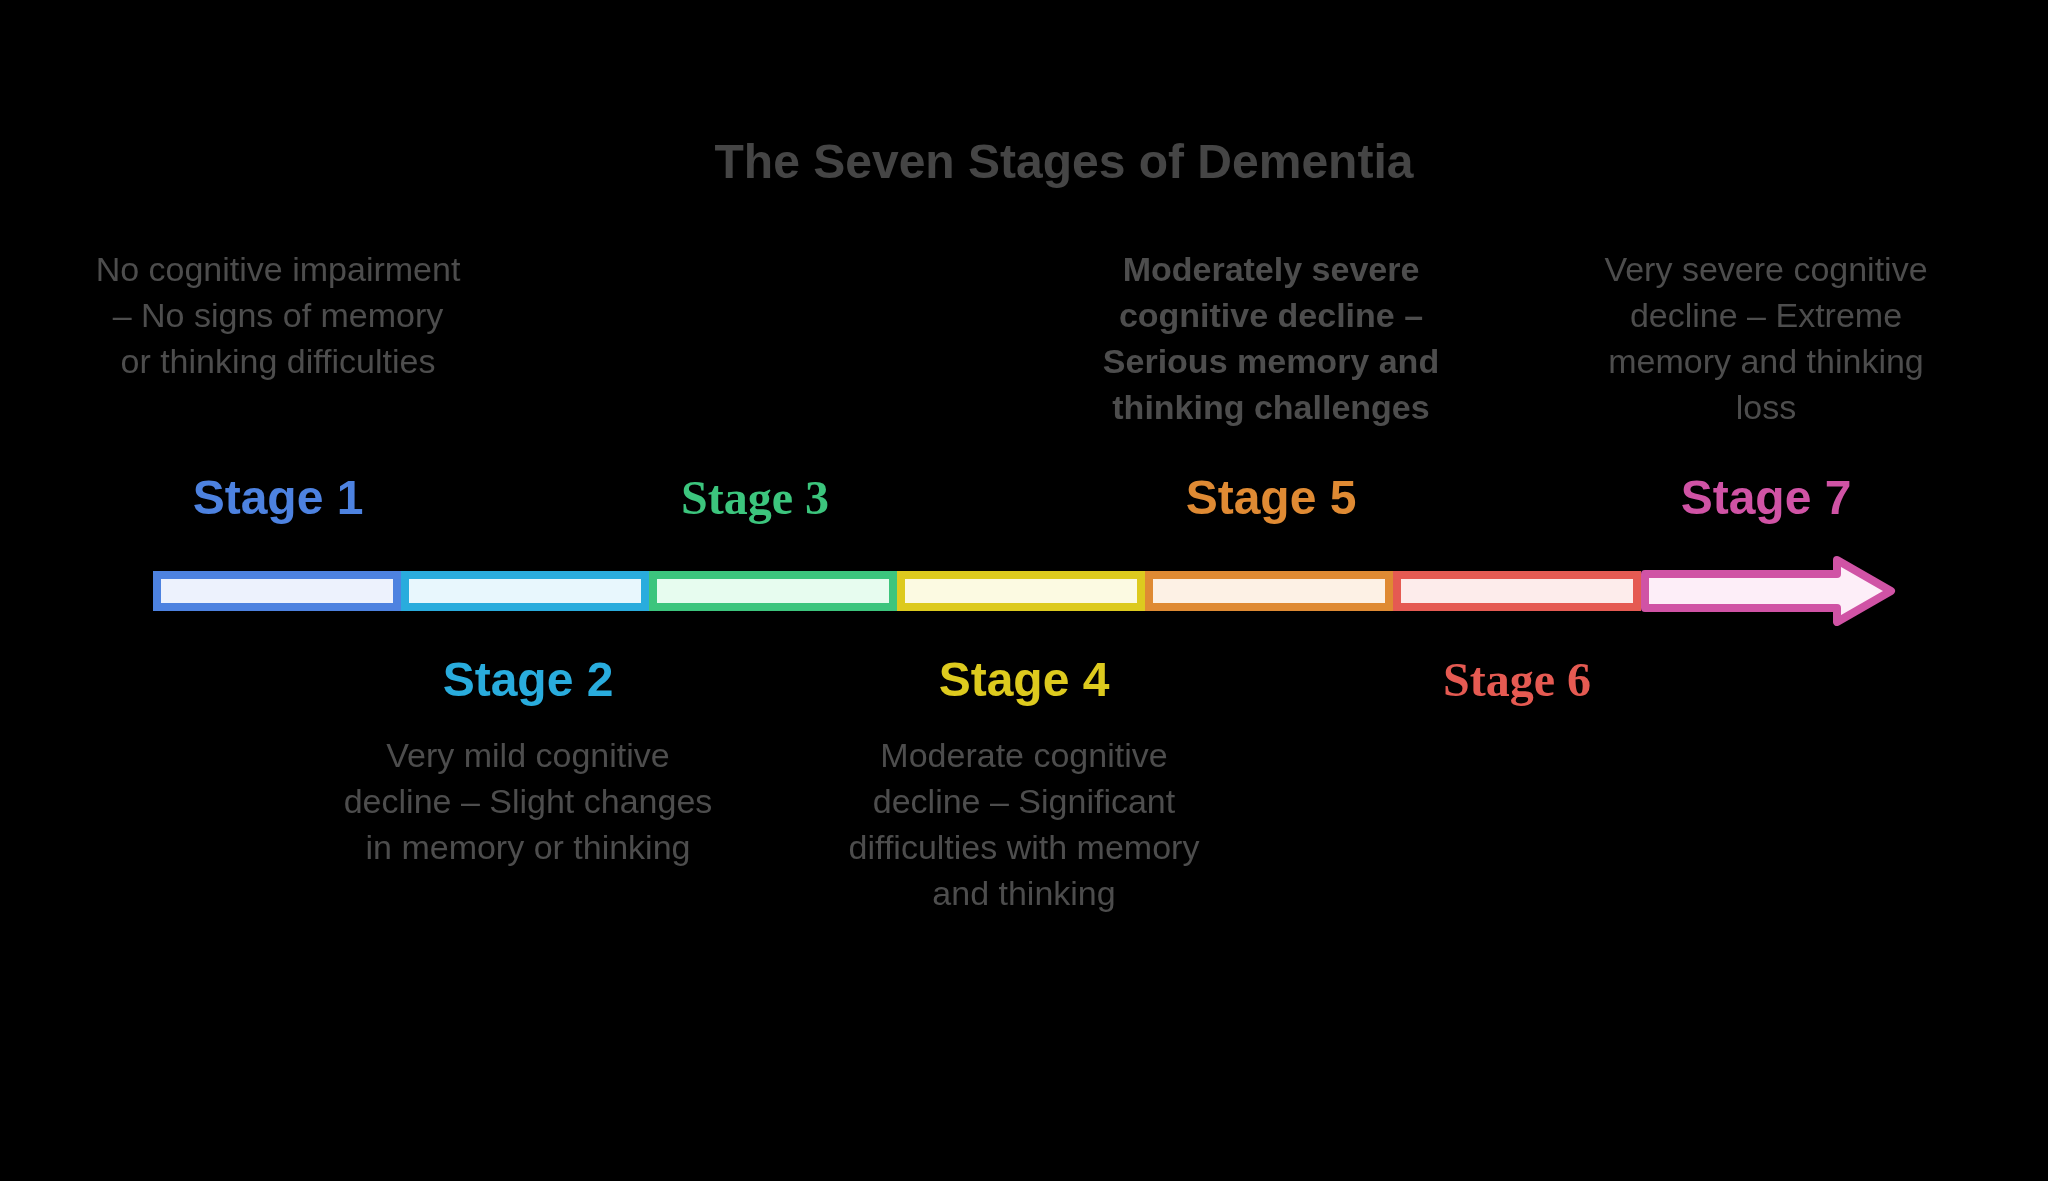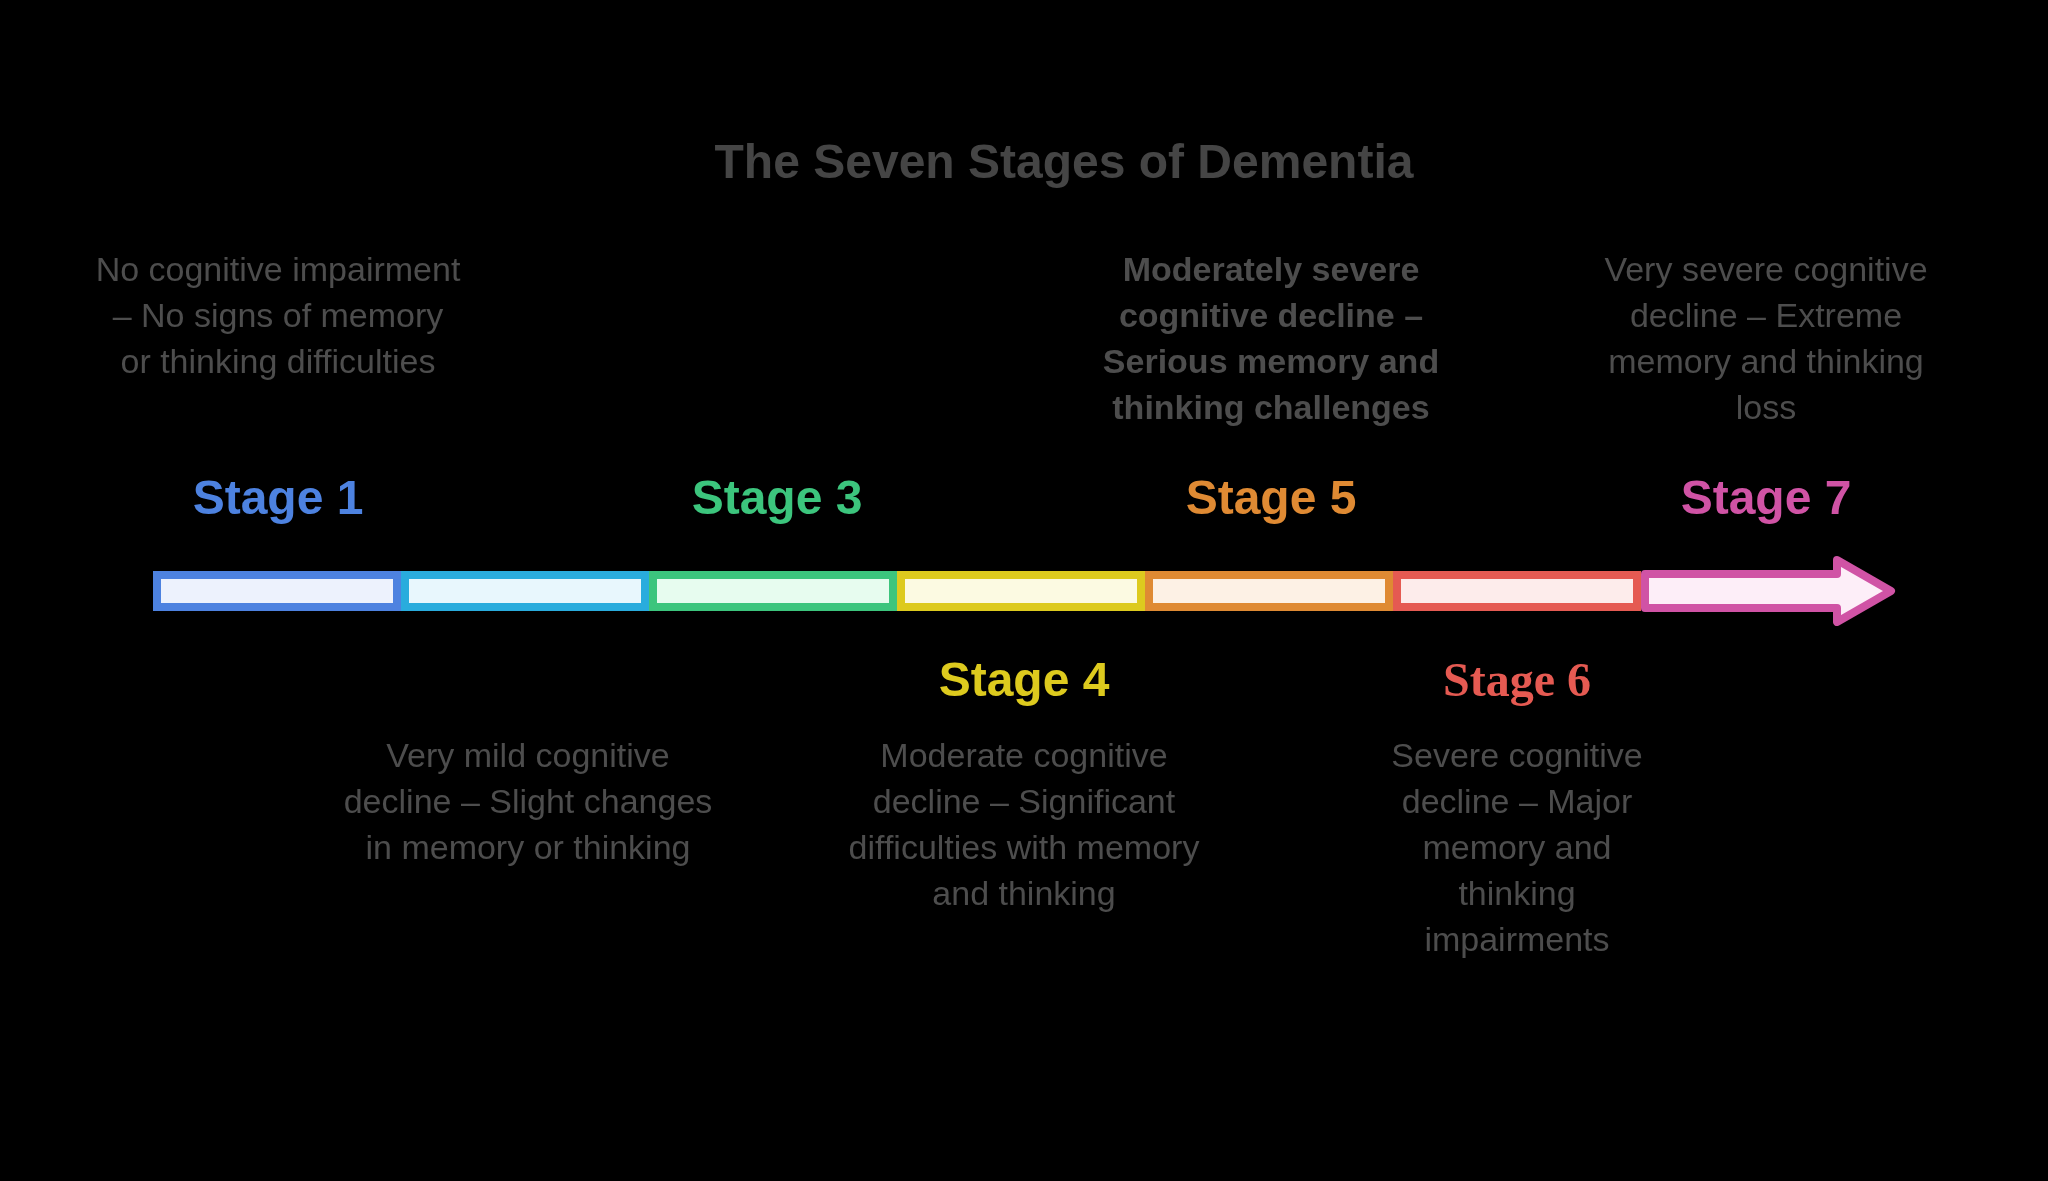--- a/index.html
+++ b/index.html
@@ -27,21 +27,21 @@
     position:absolute;
     text-align:center;
     font-size:48px;font-weight:700;line-height:56px;
   }
   
   .desc.s1{top:246px;left:93px;width:370px;}
   .desc.s3{top:246px;left:587px;width:380px;}
   .desc.s5{top:246px;left:1076px;width:390px;font-weight:bold;}
   .desc.s7{top:246px;left:1591px;width:350px;}
   .stage-label.s1{top:470px;left:68px;width:420px;}
-  .stage-label.s3{top:470px;left:567px;width:420px;}
+  .stage-label.s3{top:470px;left:545px;width:420px;font-family:Liberation Serif, serif;}
   .stage-label.s5{top:470px;left:1061px;width:420px;}
   .stage-label.s7{top:470px;left:1556px;width:420px;}
   
   .stage-label.s2{top:652px;left:318px;width:420px;}
   .stage-label.s4{top:652px;left:814px;width:420px;}
   .stage-label.s6{top:652px;left:1307px;width:420px;}
   .desc.s2{top:732px;left:333px;width:390px;}
   .desc.s4{top:732px;left:844px;width:360px;}
   .desc.s6{top:732px;left:1362px;width:310px;}
   
@@ -80,20 +80,20 @@
     <div class="seg" style="border-color: rgb(41, 172, 221); background: rgb(232, 247, 253);"></div>
     <div class="seg" style="border-color: rgb(60, 197, 125); background: rgb(231, 252, 239);"></div>
     <div class="seg" style="border-color: rgb(221, 202, 30); background: rgb(252, 250, 226);"></div>
     <div class="seg" style="border-color: rgb(223, 138, 51); background: rgb(253, 241, 229);"></div>
     <div class="seg" style="border-color: rgb(229, 90, 82); background: rgb(253, 236, 235);"></div>
   </div>
   <svg class="arrow-head-svg" width="258" height="70" viewBox="0 0 258 70">
     <polygon points="4,18 196,18 196,4 250,35 196,66 196,52 4,52" fill="#fdeef8" stroke="#d053a5" stroke-width="8" stroke-linejoin="round"></polygon>
   </svg>
 
+  <div class="stage-label s2" style="color: rgb(41, 172, 221);">Stage 2</div>
   <div class="stage-label s4" style="color: rgb(221, 202, 30);">Stage 4</div>
   <div class="stage-label s6" style="color: rgb(229, 90, 82); font-family: Liberation Serif, serif;">Stage 6</div>
 
   <div class="desc s2">Very mild cognitive decline – Slight changes in memory or thinking</div>
   <div class="desc s4">Moderate cognitive decline – Significant difficulties with memory and thinking</div>
-  <div class="desc s6">Severe cognitive decline – Major memory and thinking impairments</div>
 
 </div>
 
 </body></html>

